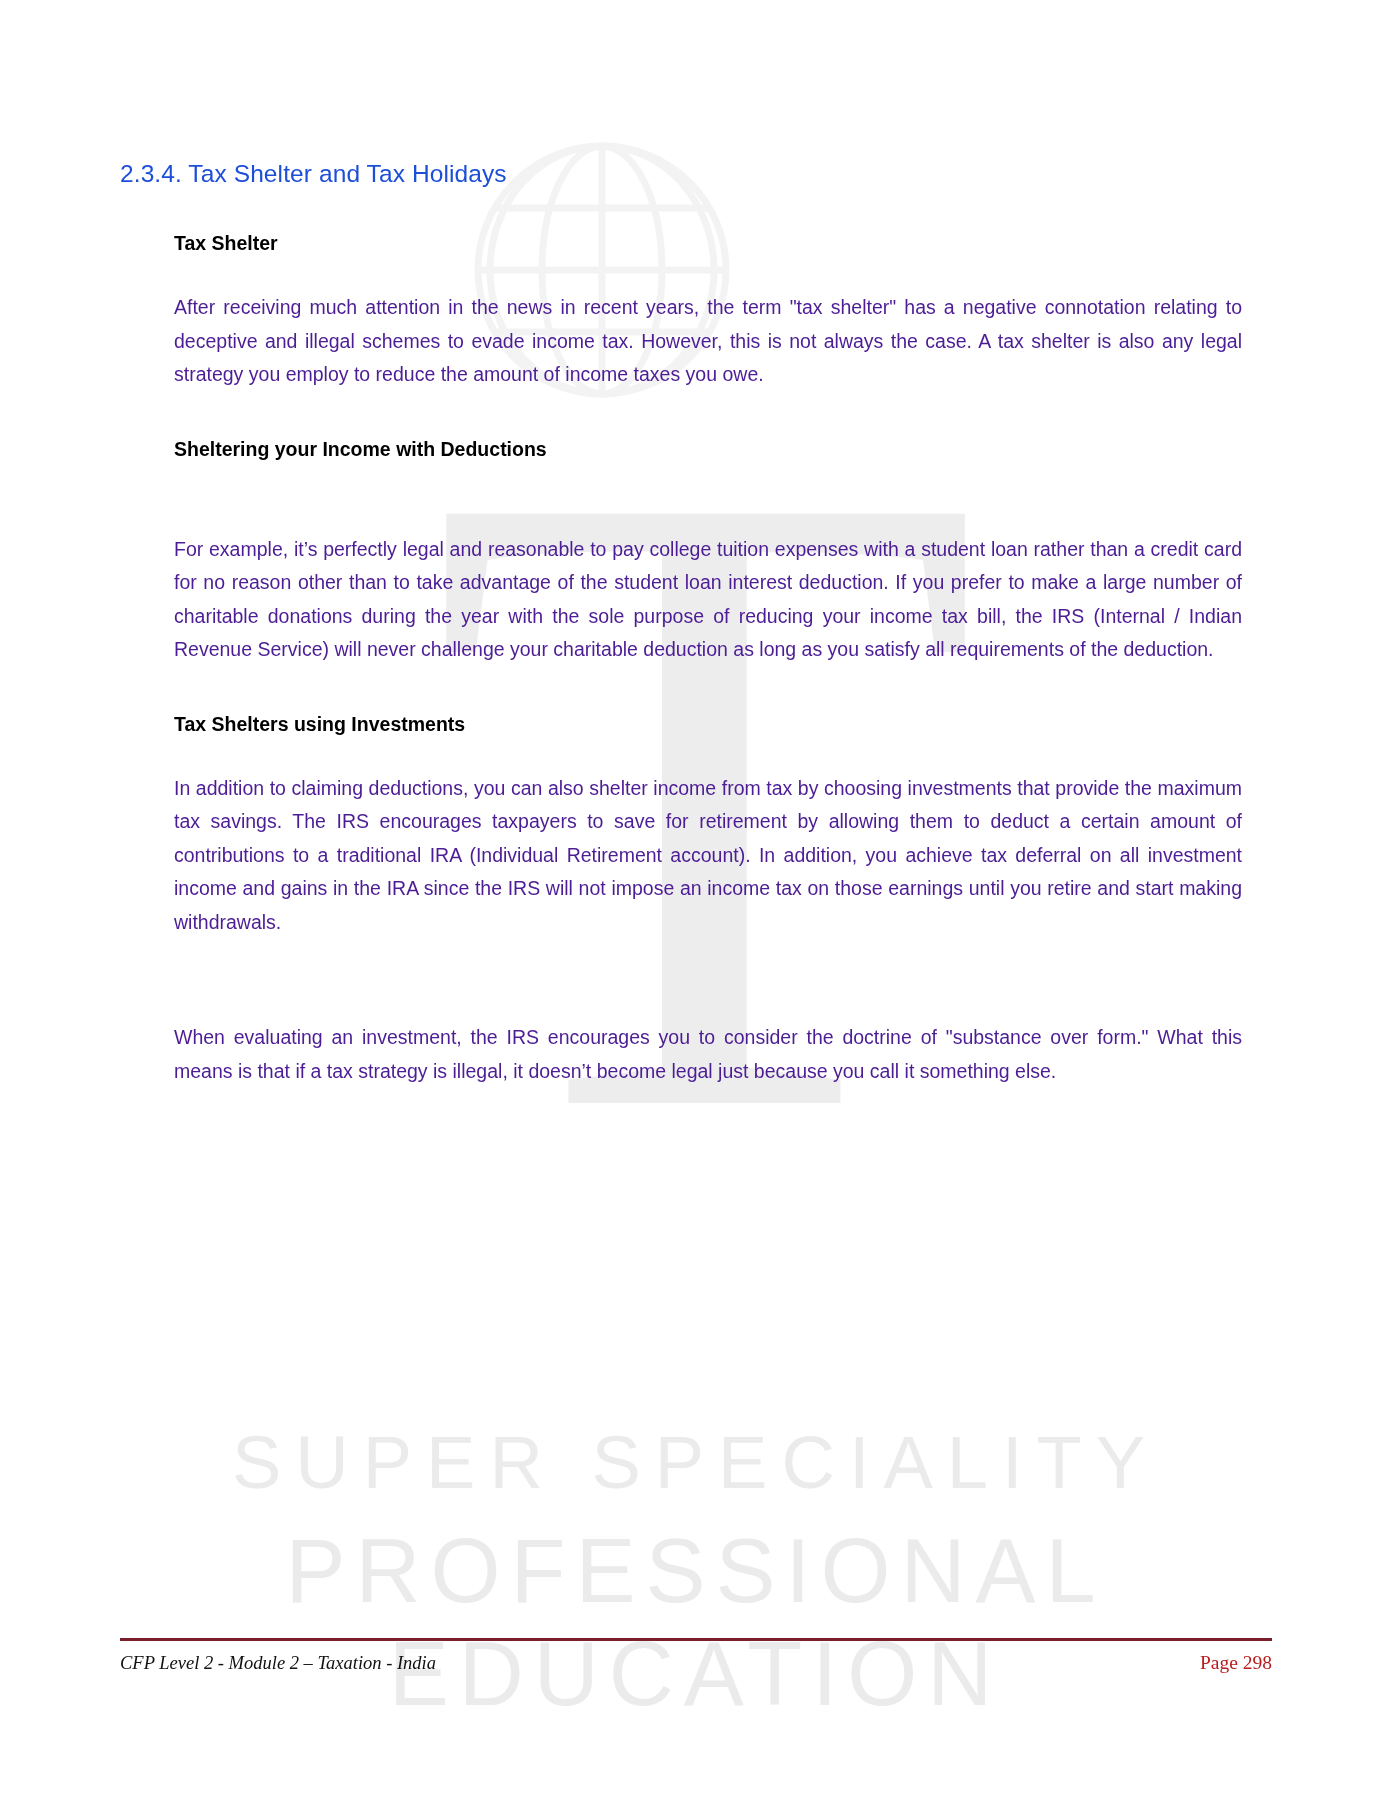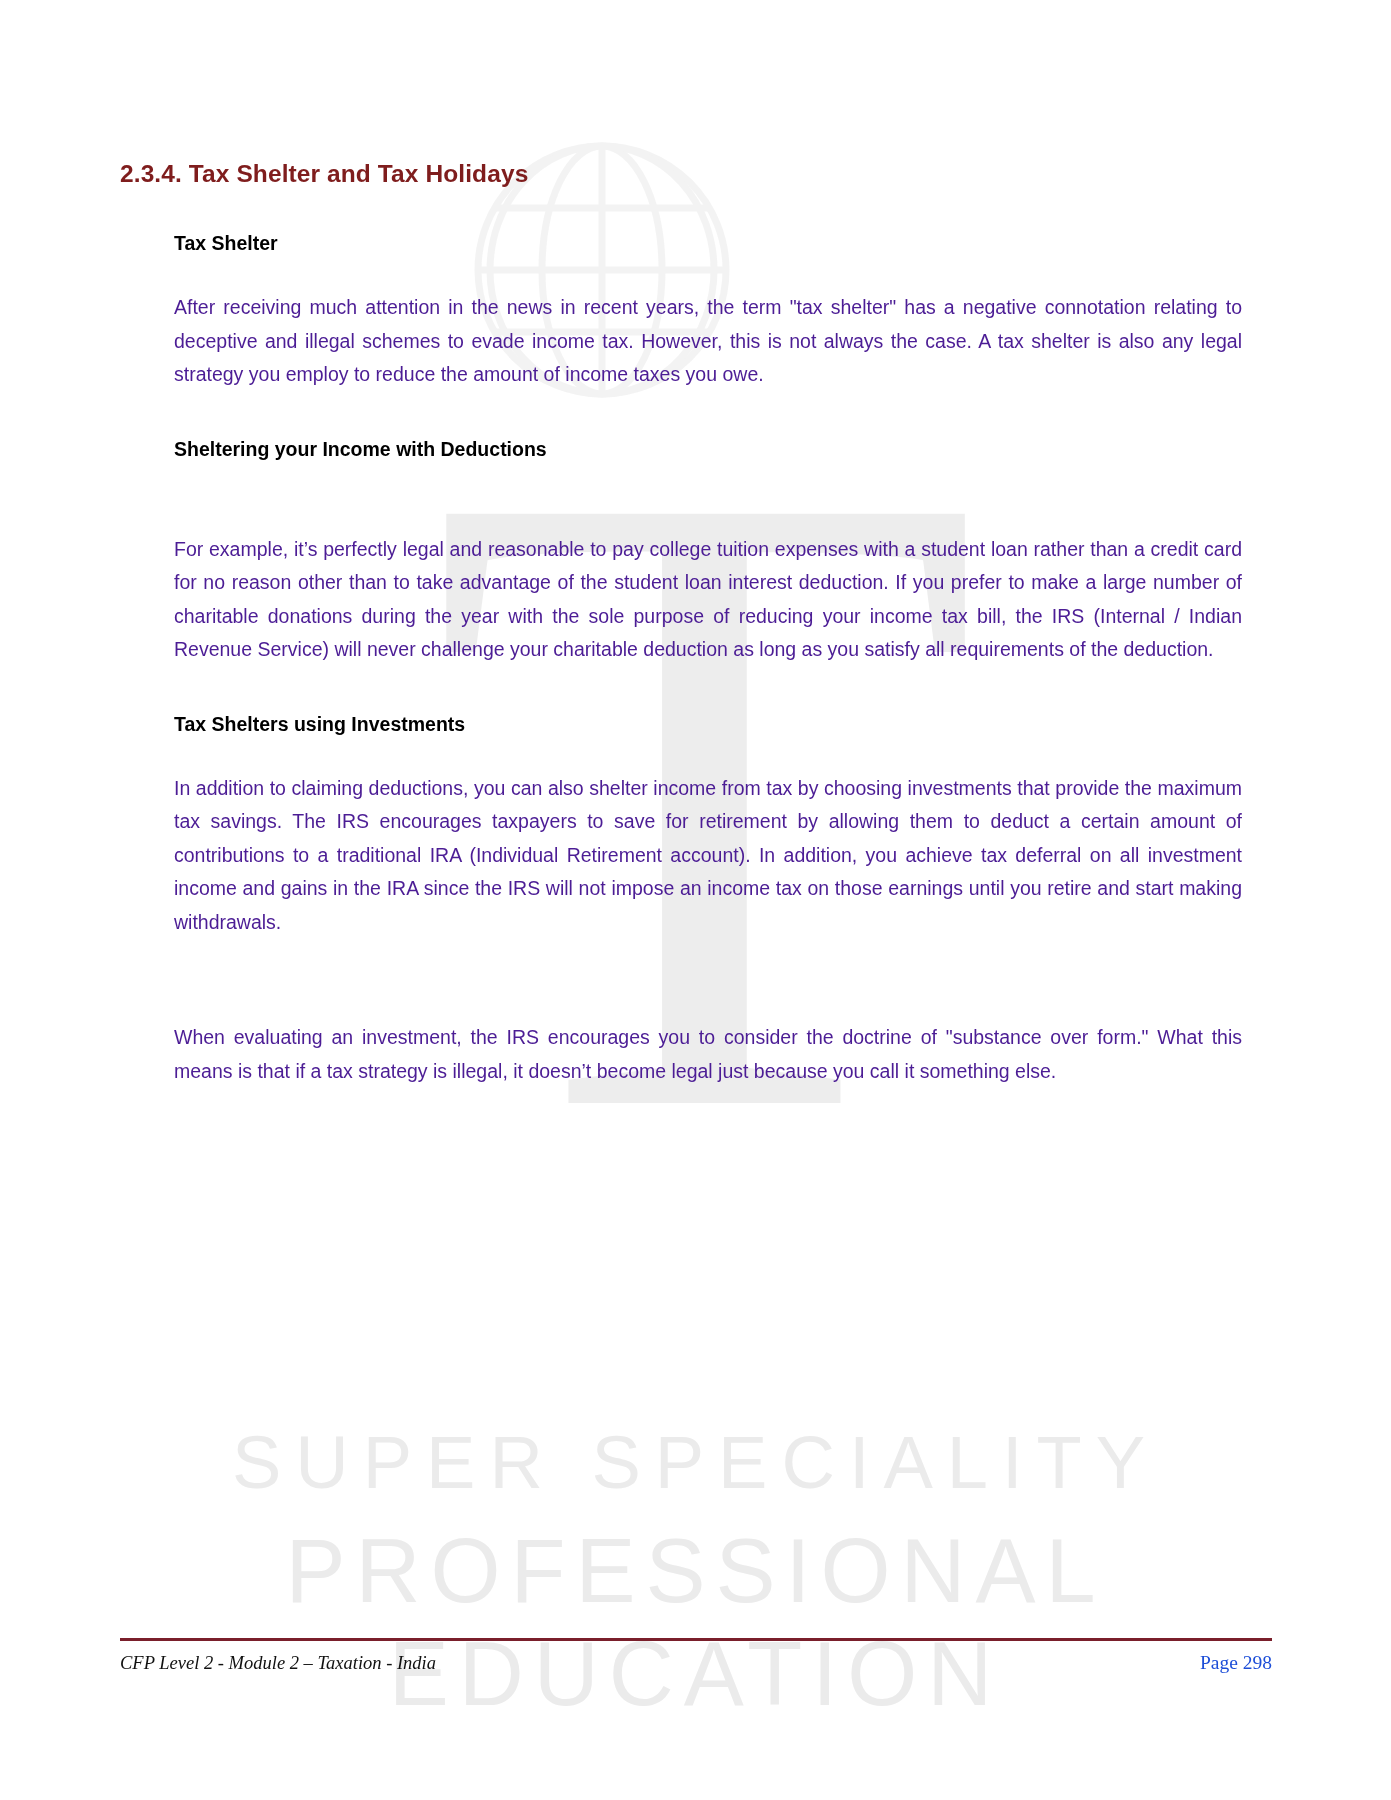--- a/index.html
+++ b/index.html
@@ -79,25 +79,25 @@
     padding: 0;
   }
   .content {
     position: absolute;
     left: 120px;
     top: 0;
     width: 1150px;
   }
   h1.doc-title {
     font-size: 24.5px;
-    font-weight: bold;
+    font-weight: normal;
     margin: 0;
     padding-top: 160px;
     letter-spacing: 0.1px;
-    color: #7f1d1d;
+    color: #1d4ed8;
   }
   .body-block {
     margin-left: 54px;
     width: 1068px;
   }
   h2.sub-head {
     font-size: 19.5px;
     font-weight: bold;
     margin: 0;
     color: #000;
@@ -137,21 +137,21 @@
   }
   .footer-left {
     font-family: "Liberation Serif", serif;
     font-style: italic;
     font-size: 18.5px;
     color: #111;
   }
   .footer-right {
     font-family: "Liberation Serif", serif;
     font-size: 19.5px;
-    color: #1d4ed8;
+    color: #b91c1c;
   }
 </style>
 </head>
 <body>
 
 <div class="watermark">
   <svg class="wm-globe" viewBox="0 0 260 260" xmlns="http://www.w3.org/2000/svg">
     <g fill="none" stroke="#e8e8e8" stroke-width="7">
       <circle cx="130" cy="130" r="124"></circle>
       <ellipse cx="130" cy="130" rx="60" ry="124"></ellipse>

